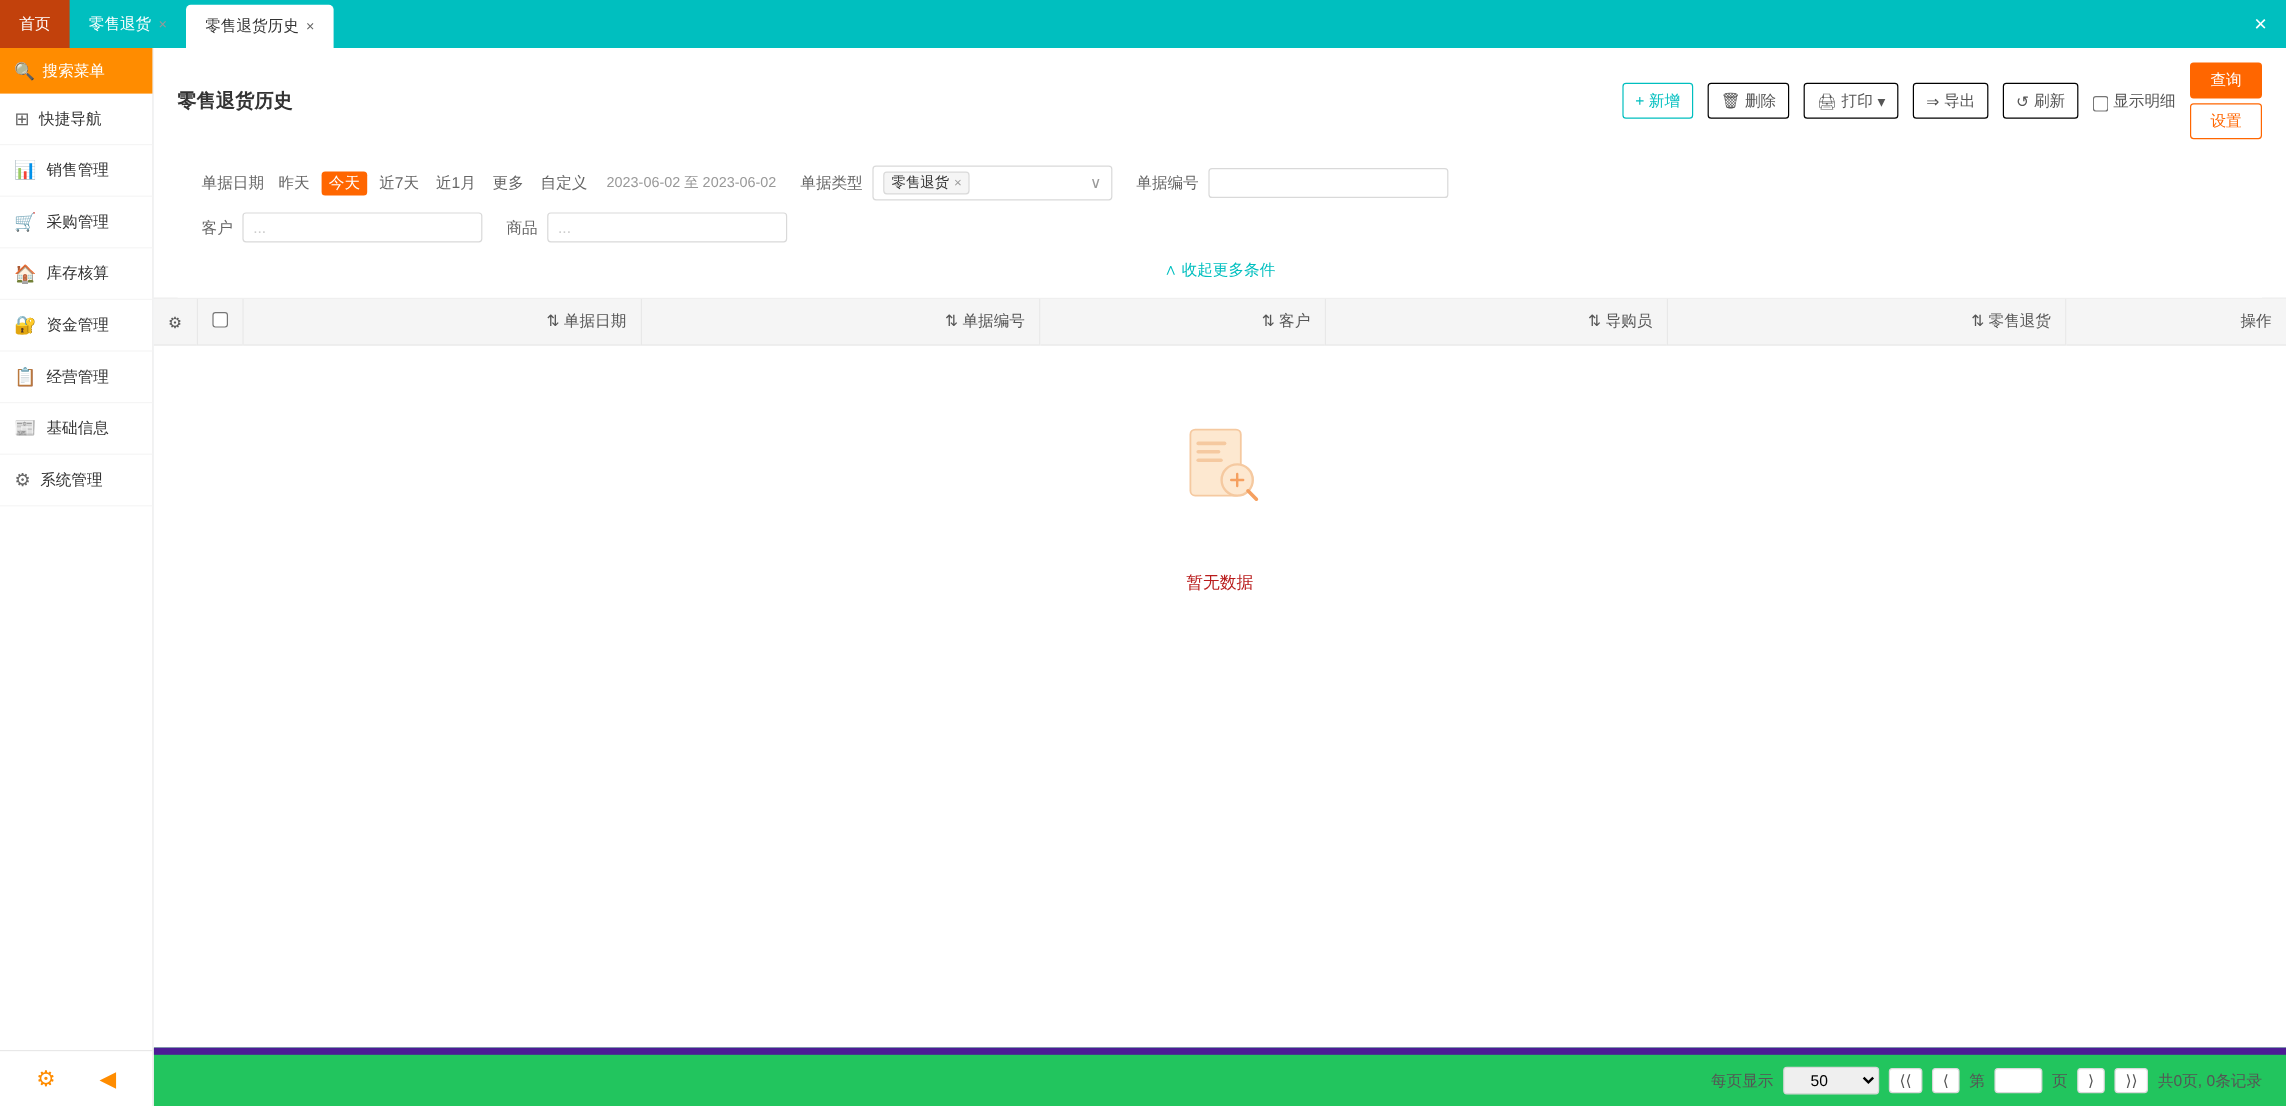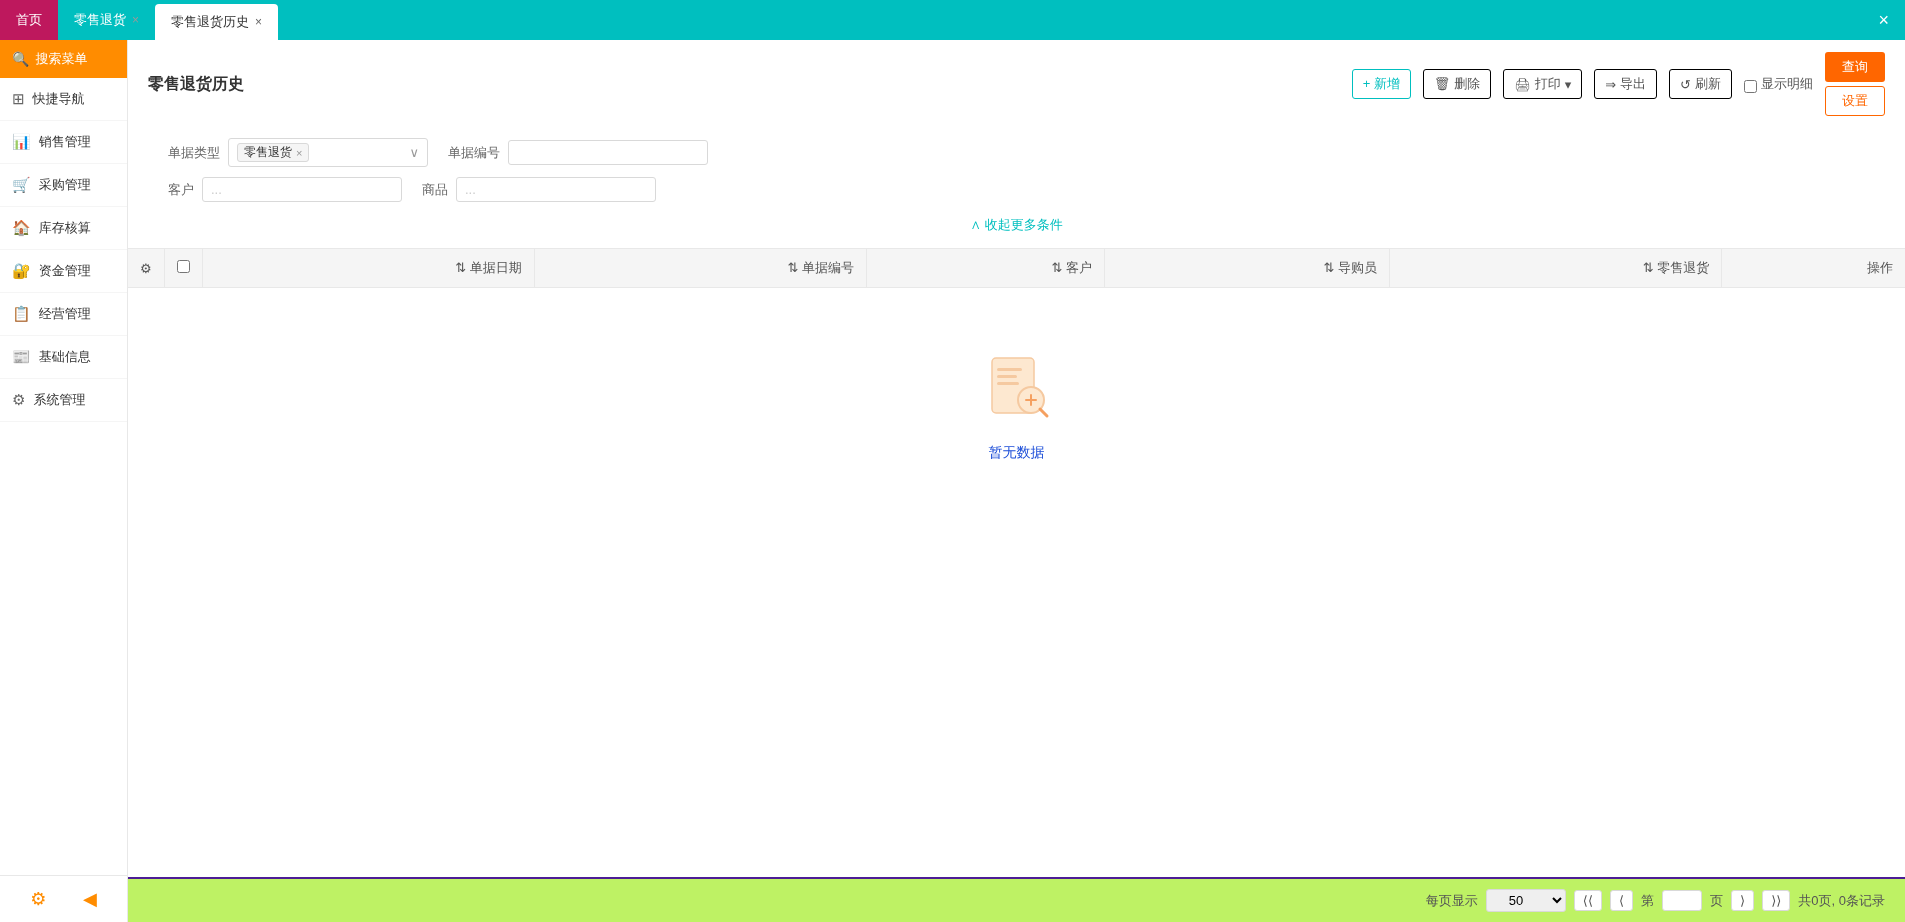--- a/index.html
+++ b/index.html
@@ -16,21 +16,21 @@
     .tab-item {
       display: flex;
       align-items: center;
       padding: 0 16px;
       height: 100%;
       color: #fff;
       cursor: pointer;
       font-size: 13px;
       white-space: nowrap;
     }
-    .tab-item.home { background: #be185d; }
+    .tab-item.home { background: #c2410c; }
     .tab-item.active { background: #fff; color: #333; border-radius: 4px 4px 0 0; margin-top: 4px; height: calc(100% - 4px); }
     .tab-item .tab-close {
       margin-left: 6px;
       font-size: 12px;
       color: #999;
       cursor: pointer;
     }
     .tab-item.active .tab-close { color: #666; }
     .top-bar-close {
       margin-left: auto;
@@ -288,32 +288,33 @@
       align-items: center;
       justify-content: center;
       padding: 60px;
     }
     .empty-icon {
       width: 80px;
       height: 80px;
       margin-bottom: 16px;
     }
     .empty-text {
-      color: #1d4ed8;
+      color: #b91c1c;
       font-size: 14px;
+      margin-top: 33px;
     }
 
     
     .pagination {
       display: flex;
       align-items: center;
       justify-content: flex-end;
       padding: 10px 20px;
-      background: #bef264;
-      border-top: 2px solid #4c1d95;
+      background: #22c55e;
+      border-top: 6px solid #4c1d95;
       gap: 8px;
       font-size: 13px;
       color: #555;
       flex-shrink: 0;
     }
     .pagination-select {
       border: 1px solid #d9d9d9;
       border-radius: 3px;
       padding: 2px 18px;
       font-size: 13px;
@@ -427,20 +428,32 @@
           <div style="display:flex;flex-direction:column;gap:4px;">
             <button class="query-btn">查询</button>
             <button class="setting-btn">设置</button>
           </div>
         </div>
       </div>
 
       <div class="filter-bar">
         <div class="filter-row">
 
+          <div class="filter-group">
+            <span class="filter-label">单据日期</span>
+            <div class="date-shortcuts">
+              <span class="date-shortcut">昨天</span>
+              <span class="date-shortcut active">今天</span>
+              <span class="date-shortcut">近7天</span>
+              <span class="date-shortcut">近1月</span>
+              <span class="date-shortcut">更多</span>
+              <span class="date-shortcut">自定义</span>
+            </div>
+            <span class="date-range-text">2023-06-02 至 2023-06-02</span>
+          </div>
 
           <div class="filter-group">
             <span class="filter-label">单据类型</span>
             <div class="filter-select">
               <span class="tag">
                 <span>零售退货</span>
                 <span class="tag-close">×</span>
               </span>
               <span class="chevron">∨</span>
             </div>

